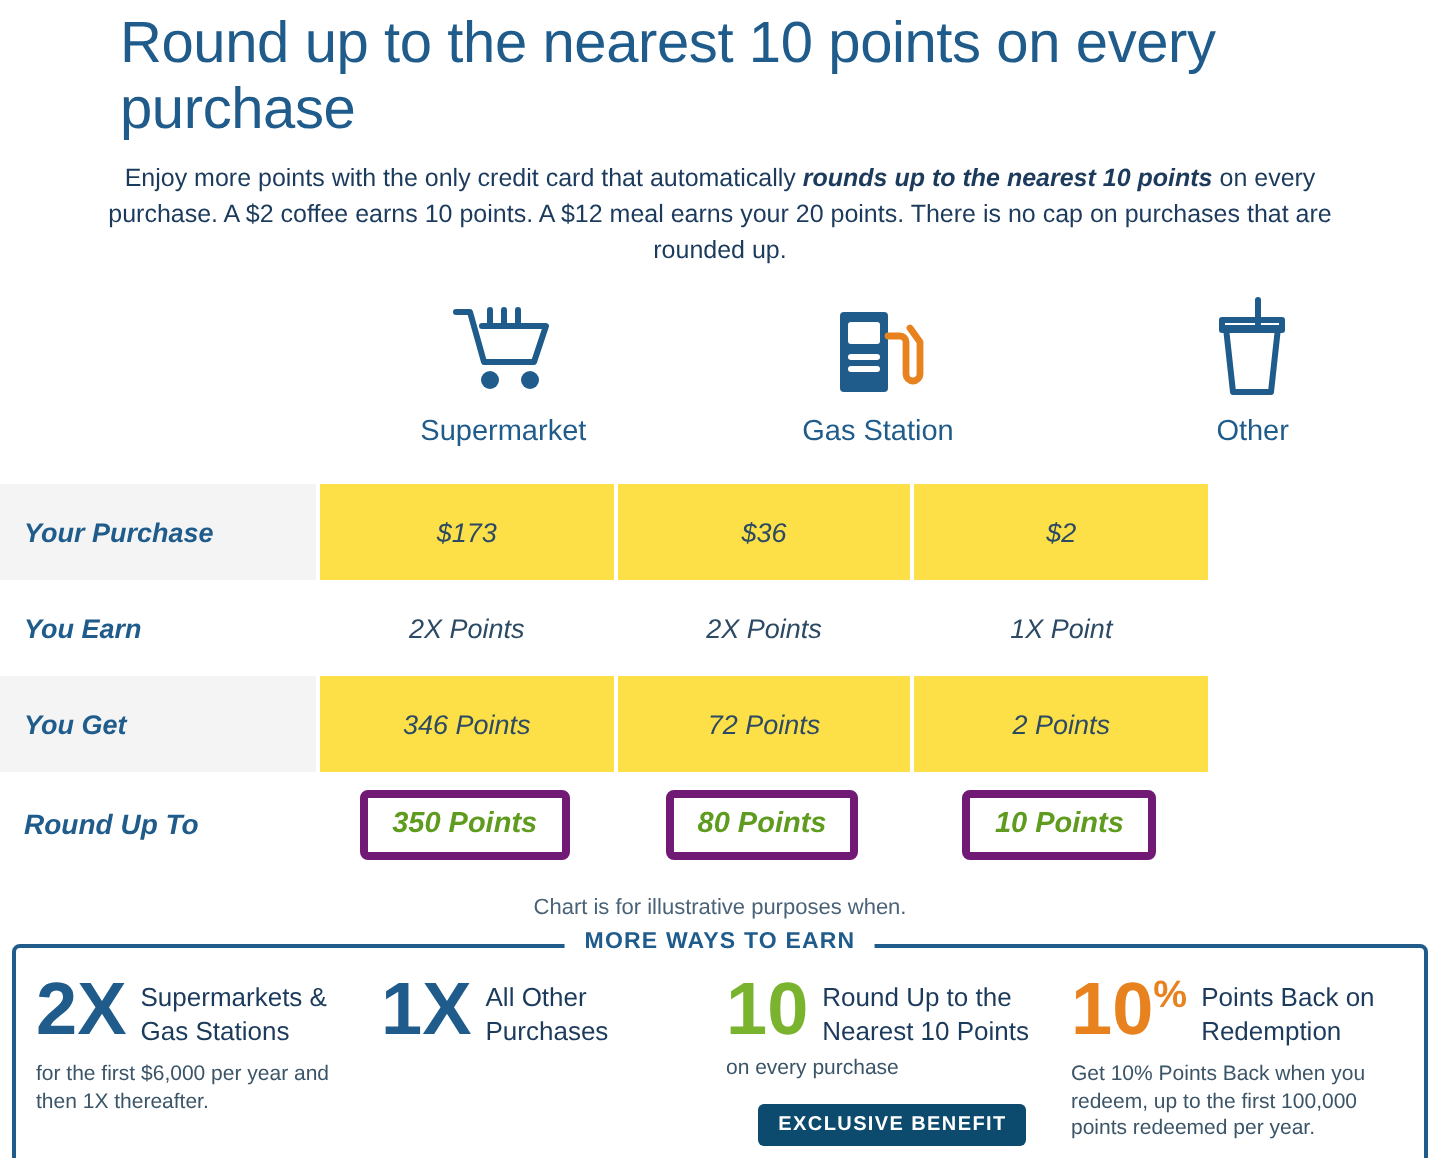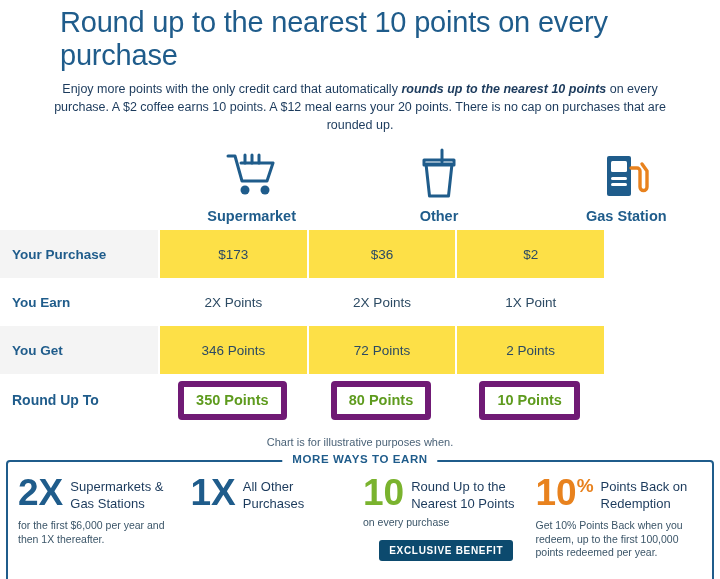--- a/index.html
+++ b/index.html
@@ -48,29 +48,30 @@
     text-align: center;
   }
   .icon-wrap {
     height: 56px;
     display: flex;
     align-items: flex-end;
     justify-content: center;
   }
   .col-title {
     font-size: 14.5px;
-    font-weight: bold;
+    font-weight: normal;
     color: #1f5c8b;
     margin-top: 8px;
-    margin-bottom: 6px;
+    margin-bottom: 18px;
   }
 
   
   .table {
     width: 604px;
+    font-style: italic;
   }
   .row {
     display: flex;
     height: 48px;
     align-items: stretch;
   }
   .row.shade .cell { background: #fde047; }
   .row.shade .rowlabel { background: #f4f4f4; }
   .rowlabel {
     width: 158px; flex: 0 0 158px;
@@ -84,21 +85,21 @@
     flex: 1 1 0;
     display: flex; align-items: center; justify-content: center;
     font-size: 13.5px;
     color: #2c4a63;
   }
   .row.sep .cell { border-left: 2px solid #fff; }
 
   .row-roundup { height: 52px; }
   .row-roundup .rowlabel { font-size: 14px; }
   .pill {
-    border: 6px solid #701a75;
+    border: 4px solid #701a75;
     border-radius: 4px;
     color: #5e9b1e;
     font-weight: bold;
     font-size: 14.5px;
     padding: 6px 12px;
     background: #fff;
     line-height: 1;
     white-space: nowrap;
   }
 
@@ -203,43 +204,43 @@
           </g>
           <circle cx="20" cy="40" r="4.5" fill="#1f5c8b"></circle>
           <circle cx="40" cy="40" r="4.5" fill="#1f5c8b"></circle>
         </svg>
       </div>
       <div class="col-title">Supermarket</div>
     </div>
 
     <div class="col">
       <div class="icon-wrap">
+        <svg width="46" height="50" viewBox="0 0 46 50" aria-hidden="true">
+          <rect x="4" y="6" width="24" height="40" rx="2" fill="#1f5c8b"></rect>
+          <rect x="8" y="11" width="16" height="11" rx="1.5" fill="#ffffff"></rect>
+          <rect x="8" y="27" width="16" height="3" rx="1.5" fill="#ffffff"></rect>
+          <rect x="8" y="33" width="16" height="3" rx="1.5" fill="#ffffff"></rect>
+          <path d="M28 18 h6 a3 3 0 0 1 3 3 v16 a3.5 3.5 0 0 0 7 0 v-16 l-5 -7" fill="none" stroke="#e8821e" stroke-width="3.4" stroke-linecap="round" stroke-linejoin="round"></path>
+        </svg>
+      </div>
+      <div class="col-title">Gas Station</div>
+    </div>
+
+    <div class="col">
+      <div class="icon-wrap">
         <svg width="40" height="52" viewBox="0 0 40 52" aria-hidden="true">
           <g fill="none" stroke="#1f5c8b" stroke-width="3" stroke-linejoin="round" stroke-linecap="round">
             <path d="M23 2 l0 12"></path>
             <path d="M7 16 h26 l-3.5 32 h-19 z"></path>
             <path d="M5 12 h30 v5 h-30 z"></path>
           </g>
         </svg>
       </div>
       <div class="col-title">Other</div>
     </div>
-
-    <div class="col">
-      <div class="icon-wrap">
-        <svg width="46" height="50" viewBox="0 0 46 50" aria-hidden="true">
-          <rect x="4" y="6" width="24" height="40" rx="2" fill="#1f5c8b"></rect>
-          <rect x="8" y="11" width="16" height="11" rx="1.5" fill="#ffffff"></rect>
-          <rect x="8" y="27" width="16" height="3" rx="1.5" fill="#ffffff"></rect>
-          <rect x="8" y="33" width="16" height="3" rx="1.5" fill="#ffffff"></rect>
-          <path d="M28 18 h6 a3 3 0 0 1 3 3 v16 a3.5 3.5 0 0 0 7 0 v-16 l-5 -7" fill="none" stroke="#e8821e" stroke-width="3.4" stroke-linecap="round" stroke-linejoin="round"></path>
-        </svg>
-      </div>
-      <div class="col-title">Gas Station</div>
-    </div>
   </div>
 
   <div class="table">
 
     <div class="row shade sep">
       <div class="rowlabel">Your Purchase</div>
       <div class="cell">$173</div>
       <div class="cell">$36</div>
       <div class="cell">$2</div>
     </div>

